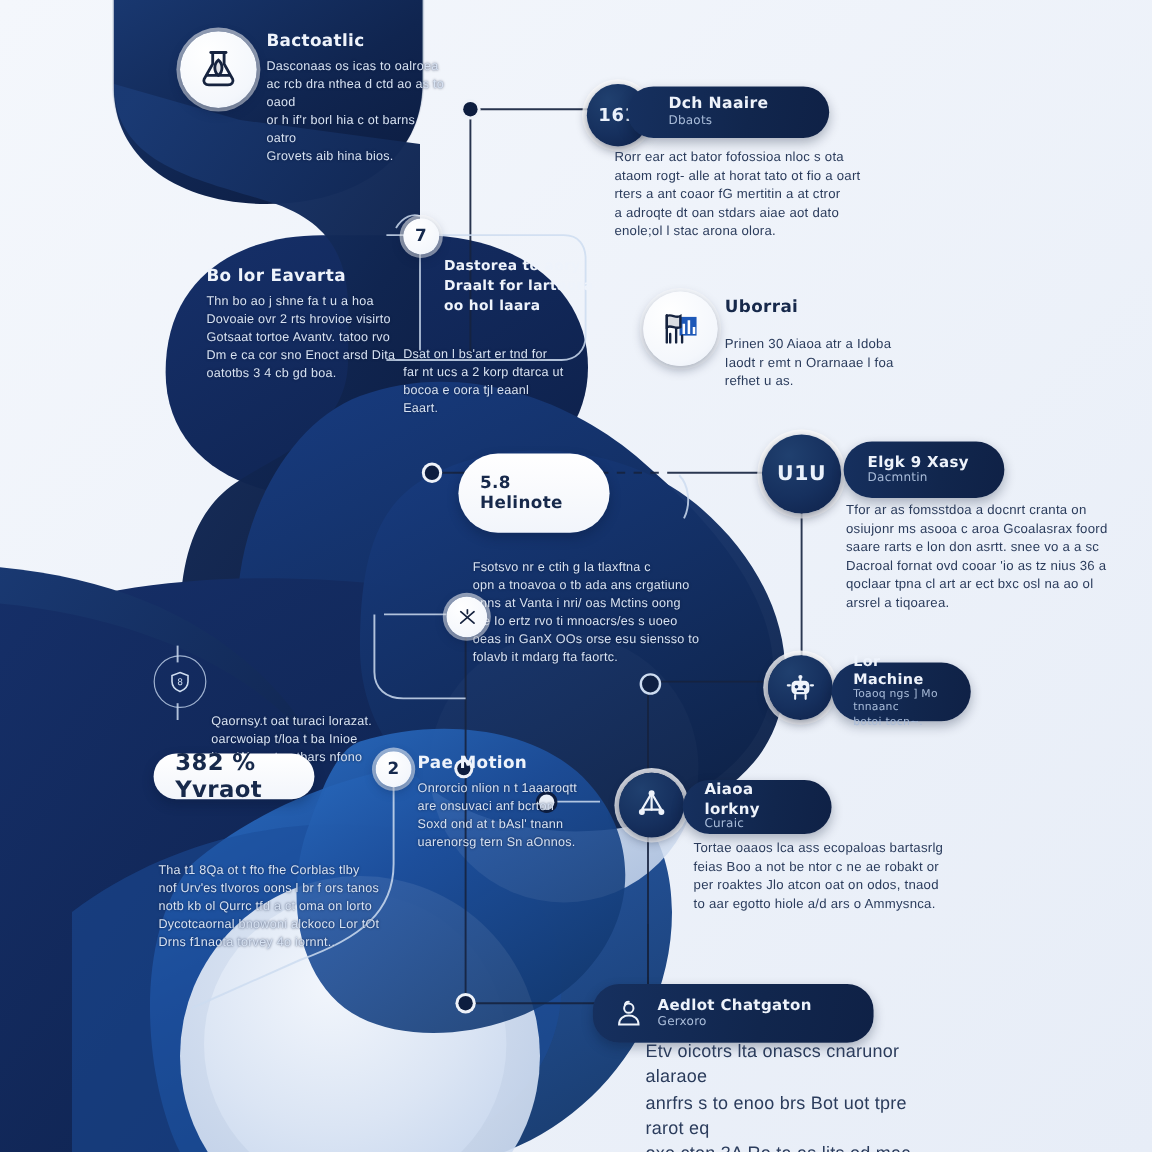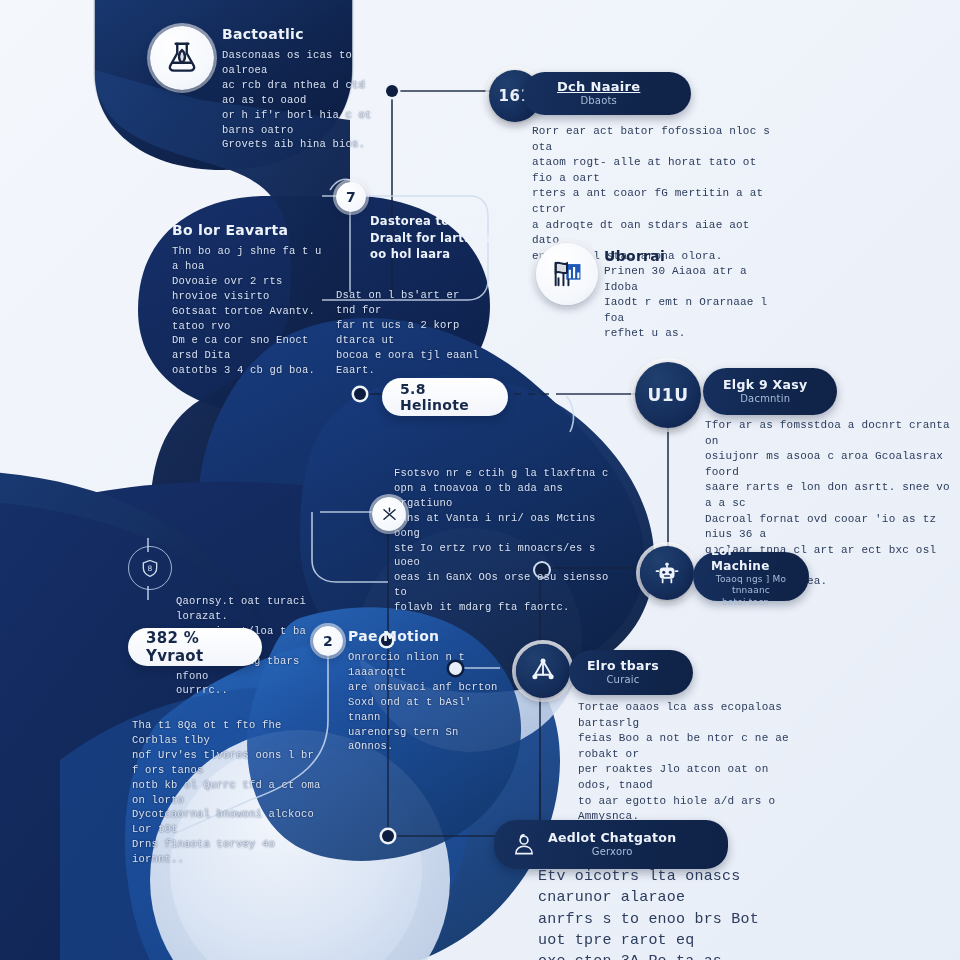--- a/index.html
+++ b/index.html
@@ -9,39 +9,39 @@
     font-family:"Liberation Sans", sans-serif;
     position:relative;
   }
   #stage{position:absolute;inset:0;width:960px;height:960px;}
   svg.blobs{position:absolute;left:0;top:0;width:960px;height:960px;}
 
   
   .node{position:absolute;}
   .blurb{
     font-size:10.5px;line-height:1.42;letter-spacing:.2px;
-    font-family:Liberation Mono, monospace;
+    font-family:Liberation Sans, sans-serif;
     filter:blur(.45px);
   }
   .blurb.on-dark{color:#d7e2f2;text-shadow:0 0 2px rgba(10,25,60,.85);margin-top:48px;}
   .blurb.on-light{color:#2b3c5c;}
 
   .ttl{
     font-size:14px;font-weight:bold;letter-spacing:.3px;
     font-family:"DejaVu Sans", sans-serif;
     filter:blur(.35px);
   }
   .ttl.on-dark{color:#eef3fb;}
   .ttl.on-light{color:#17294b;}
   .sub{
     font-size:10px;letter-spacing:.2px;
     font-family:"DejaVu Sans", sans-serif;
     filter:blur(.45px);
   }
-  .sub.on-dark{color:#a9bcd9;text-align:center;}
+  .sub.on-dark{color:#a9bcd9;}
 
   
   .pill{
     position:absolute;display:flex;align-items:center;
     border-radius:40px;padding:8px 26px 9px 18px;
     box-shadow:0 4px 10px rgba(8,20,48,.30);
   }
   .pill.dark{background:linear-gradient(100deg,#16305f 0%,#11264d 60%,#0f2146 100%);}
   .pill.light{background:linear-gradient(180deg,#ffffff 0%,#f2f5fb 100%);}
   .pill .pt{display:flex;flex-direction:column;line-height:1.25;}
@@ -248,25 +248,25 @@
 ac rcb dra nthea d  ctd ao as to oaod
 or h if'r borl hia c ot barns oatro
 Grovets aib hina bios.</div>
   </div>
 
   <div class="badge dark" style="left:489px;top:70px;width:52px;height:52px;">
     <span class="bnum" style="font-size:15px;">161</span>
   </div>
   <div class="pill dark" style="left:523px;top:72px;width:112px;height:30px;padding:6px 22px 7px 34px;">
     <div class="pt">
-      <span class="ttl on-dark" style="font-size:13px;text-decoration:underline;">Dch Naaire</span>
+      <span class="ttl on-dark" style="font-size:13px;">Dch Naaire</span>
       <span class="sub on-dark">Dbaots</span>
     </div>
   </div>
-  <div class="node" style="left:532px;top:124px;width:250px;">
+  <div class="node" style="left:512px;top:124px;width:250px;">
     <div class="blurb on-light" style="white-space:pre-line;font-size:11px;">Rorr ear act bator fofossioa nloc s ota
 ataom rogt- alle at horat tato ot fio a oart
 rters a ant coaor fG mertitin a at ctror
 a adroqte dt oan stdars aiae  aot dato
 enole;ol l stac arona olora.</div>
   </div>
 
   <div class="node" style="left:172px;top:222px;width:160px;">
     <div class="ttl on-dark">Bo lor Eavarta</div>
     <div class="blurb on-dark" style="margin-top:6px;white-space:pre-line;">Thn bo ao j shne fa t u a hoa
@@ -297,26 +297,26 @@
       <g stroke="#16233f" stroke-width="1.4" fill="none" stroke-linecap="round">
         <path d="M4 4 L4 20"></path>
         <path d="M4 4.5 C7 3 9 6 12 4.5 L12 11 C9 12.5 7 9.5 4 11 Z" fill="#16233f" fill-opacity=".15"></path>
         <path d="M6 20 L6 15 M9.5 20 L9.5 12 M13 20 L13 16"></path>
       </g>
       <path d="M14 15 L14 9 M17 15 L17 7 M20 15 L20 11" stroke="#ffffff" stroke-width="1.5" fill="none"></path>
     </svg>
   </div>
   <div class="node" style="left:604px;top:248px;width:180px;">
     <div class="ttl on-light">Uborrai</div>
-    <div class="blurb on-light" style="margin-top:0;white-space:pre-line;font-size:11px;">Prinen 30 Aiaoa atr a Idoba
+    <div class="blurb on-light" style="margin-top:16px;white-space:pre-line;font-size:11px;">Prinen 30 Aiaoa atr a Idoba
 Iaodt r emt n Orarnaae l foa
 refhet u as.</div>
   </div>
 
-  <div class="pill light" style="left:382px;top:378px;width:90px;height:24px;padding:7px 18px;">
+  <div class="pill light" style="left:382px;top:378px;width:90px;height:24px;padding:21px 18px;">
     <span class="ttl on-light" style="font-size:14px;">5.8  Helinote</span>
   </div>
   <div class="node" style="left:394px;top:418px;width:225px;">
     <div class="blurb on-dark" style="white-space:pre-line;">Fsotsvo nr e  ctih g  la tlaxftna c
 opn a tnoavoa o tb ada ans crgatiuno
 anns at Vanta i nri/ oas Mctins oong
 ste Io ertz rvo ti mnoacrs/es s uoeo
 oeas in GanX OOs orse esu  siensso to
 folavb it mdarg fta faortc.</div>
   </div>
@@ -346,21 +346,21 @@
     </svg>
   </div>
   <div class="node" style="left:176px;top:546px;width:160px;">
     <div class="blurb on-dark" style="white-space:pre-line;">Qaornsy.t oat turaci lorazat.
 oarcwoiap t/loa t ba  Inioe
 ltoroWnun tag tbars nfono
 ourrrc..</div>
   </div>
 
   <div class="pill light" style="left:128px;top:628px;width:98px;height:24px;padding:7px 18px;">
-    <span class="ttl on-light" style="font-size:15px;">382 %  Yvraot</span>
+    <span class="ttl on-light" style="font-size:19px;">382 %  Yvraot</span>
   </div>
   <div class="node" style="left:132px;top:670px;width:190px;">
     <div class="blurb on-dark" style="white-space:pre-line;">Tha t1 8Qa ot t fto fhe Corblas tlby
 nof Urv'es tlvoros oons l br f ors tanos
 notb kb ol Qurrc tfd a ct oma  on lorto
 Dycotcaornal  bnowoni alckoco  Lor tOt
 Drns f1naota torvey 4o iornnt..</div>
   </div>
 
   <div class="badge white" style="left:313px;top:626px;width:30px;height:30px;">
@@ -408,21 +408,21 @@
       </g>
       <g fill="#eef3fb">
         <circle cx="12" cy="4" r="2"></circle>
         <circle cx="5.5" cy="16.5" r="2"></circle>
         <circle cx="18.5" cy="16.5" r="2"></circle>
       </g>
     </svg>
   </div>
   <div class="pill dark" style="left:569px;top:650px;width:86px;height:32px;padding:6px 20px 7px 18px;">
     <div class="pt">
-      <span class="ttl on-dark" style="font-size:12.5px;">Elro tbars</span>
+      <span class="ttl on-dark" style="font-size:12.5px;">Aiaoa lorkny</span>
       <span class="sub on-dark">Curaic</span>
     </div>
   </div>
   <div class="node" style="left:578px;top:700px;width:230px;">
     <div class="blurb on-light" style="white-space:pre-line;font-size:11px;">Tortae oaaos lca ass ecopaloas bartasrlg
 feias  Boo a  not be ntor c ne ae robakt or
 per roaktes Jlo atcon  oat on  odos, tnaod
 to aar egotto hiole a/d ars o Ammysnca.</div>
   </div>
 

